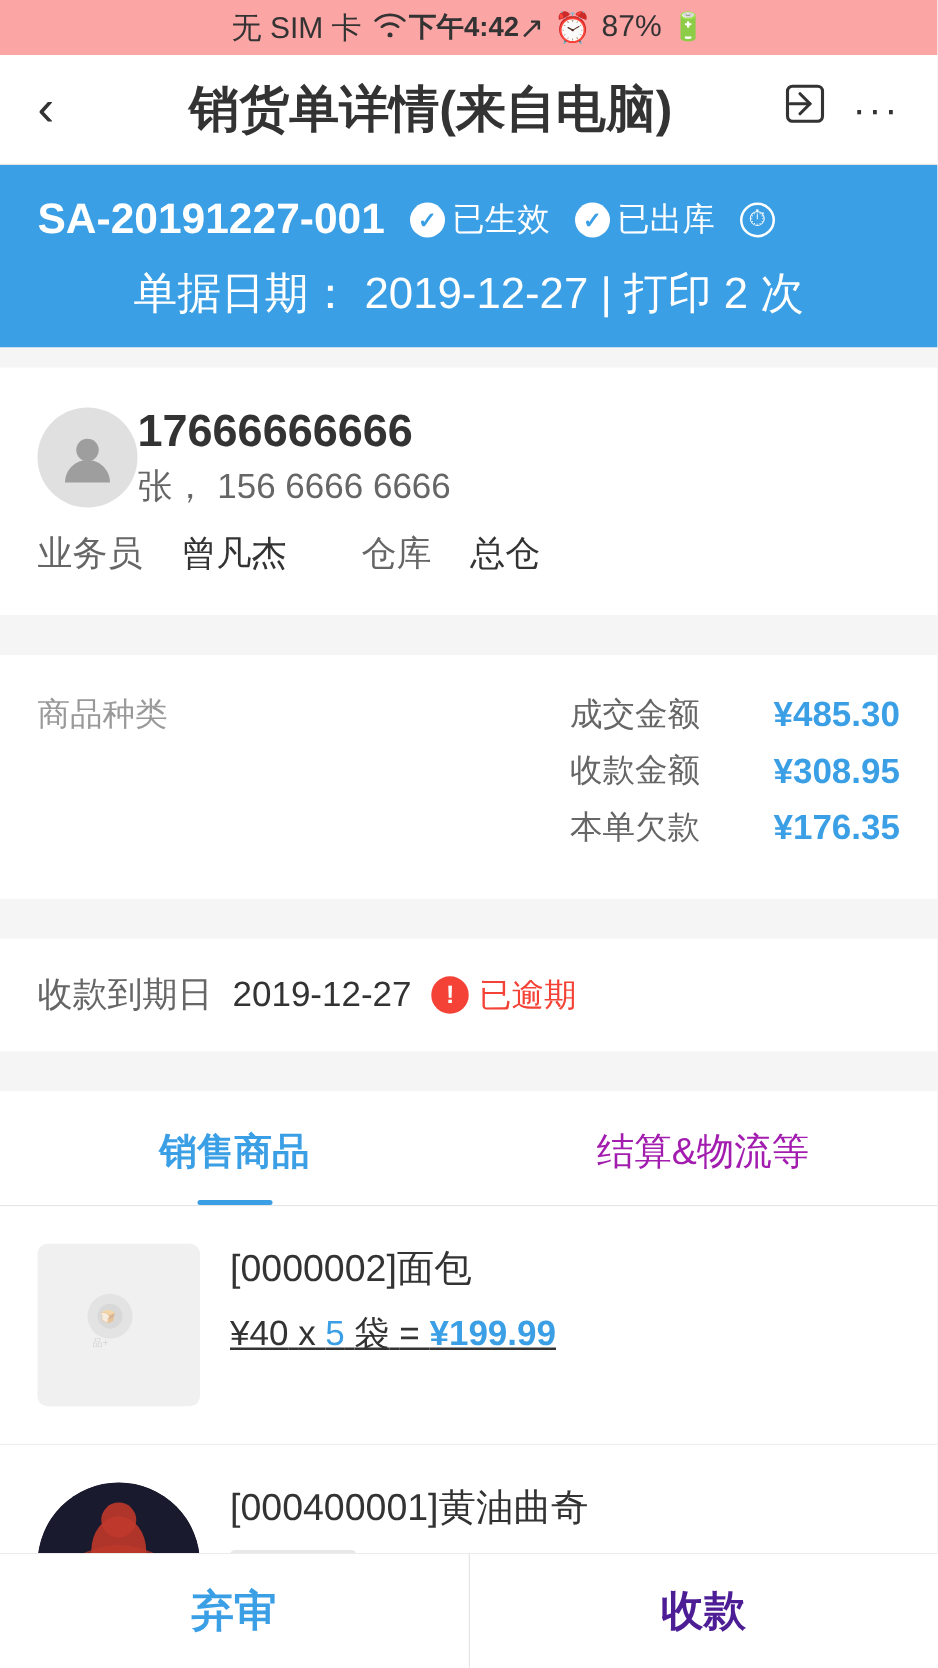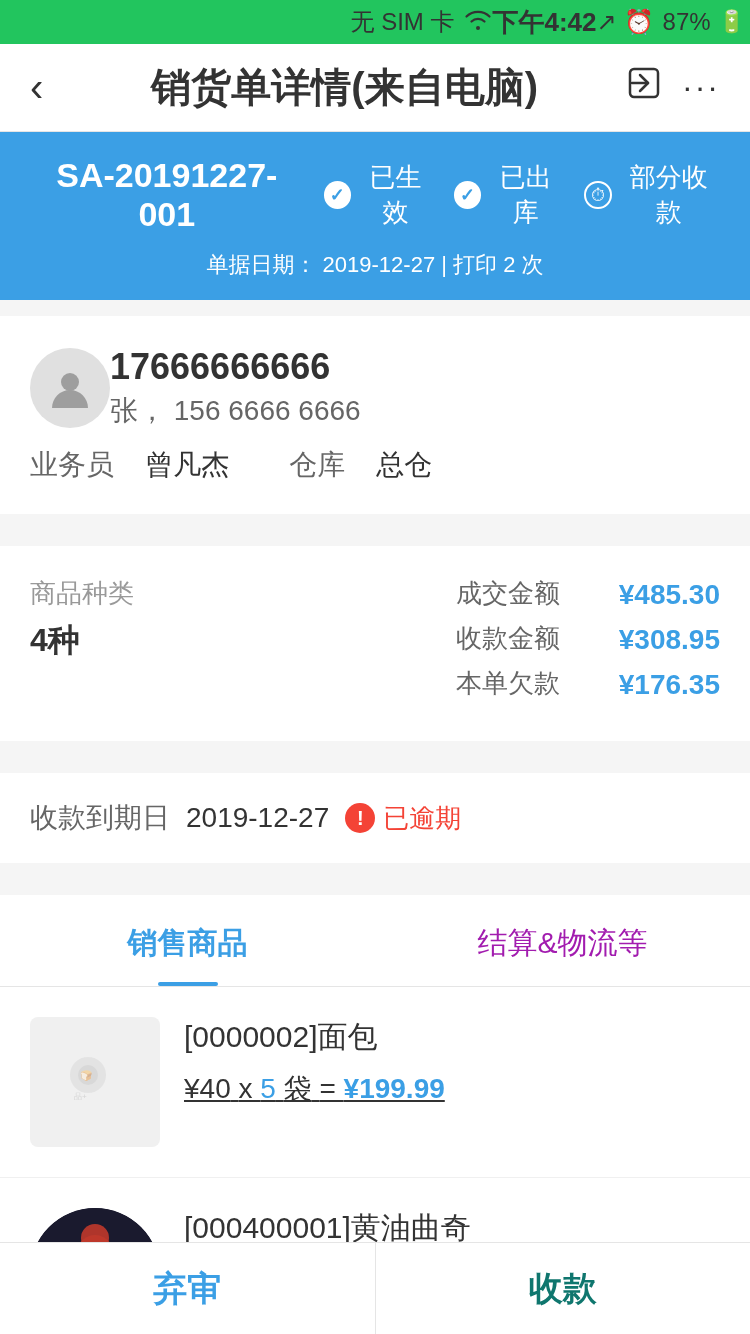--- a/index.html
+++ b/index.html
@@ -9,30 +9,30 @@
       background: #f5f5f5;
       width: 750px;
       min-height: 1334px;
       font-size: 28px;
       color: #333;
     }
 
     
     .status-bar {
       height: 44px;
-      background: #22c55e;
-      display: flex;
-      align-items: center;
-      justify-content: flex-end;
+      background: #fca5a5;
+      display: flex;
+      align-items: center;
+      justify-content: center;
       padding: 0 4px;
       font-size: 24px;
       font-weight: 500;
     }
     .status-left { display: flex; align-items: center; gap: 8px; }
-    .status-center { font-size: 26px; font-weight: 600; }
+    .status-center { font-size: 22px; font-weight: 600; }
     .status-right { display: flex; align-items: center; gap: 8px; font-size: 24px; }
 
     
     .nav-bar {
       height: 88px;
       background: #fff;
       display: flex;
       align-items: center;
       padding: 0 30px;
       border-bottom: 1px solid #e5e5e5;
@@ -102,21 +102,21 @@
       height: 28px;
       border: 2px solid #fff;
       border-radius: 50%;
       display: inline-flex;
       align-items: center;
       justify-content: center;
       color: #fff;
       font-size: 18px;
     }
     .banner-sub {
-      font-size: 22px;
+      font-size: 35px;
       color: #fff;
     }
 
     
     .customer-section {
       background: #fff;
       padding: 30px;
       margin-bottom: 16px;
     }
     .customer-row {
@@ -177,21 +177,21 @@
       font-size: 32px;
       font-weight: 600;
       color: #333;
     }
     .summary-right {
       text-align: right;
     }
     .summary-right .row {
       display: flex;
       justify-content: flex-end;
-      align-items: flex-end;
+      align-items: center;
       gap: 20px;
       margin-bottom: 10px;
     }
     .summary-right .row-label {
       font-size: 26px;
       color: #666;
     }
     .summary-right .row-value {
       font-size: 28px;
       font-weight: 600;
@@ -355,21 +355,21 @@
       height: 100%;
       display: flex;
       align-items: center;
       justify-content: center;
     }
     .bottom-btn.cancel {
       color: #3B9FE5;
       border-right: 1px solid #e5e5e5;
     }
     .bottom-btn.confirm {
-      color: #0f766e;
+      color: #4c1d95;
     }
 
     
     .section-divider {
       height: 16px;
       background: #f5f5f5;
     }
   </style>
 </head>
 <body>
@@ -415,21 +415,20 @@
     <span class="badge">
       <span class="badge-check">✓</span>
       <span>已生效</span>
     </span>
     <span class="badge">
       <span class="badge-check">✓</span>
       <span>已出库</span>
     </span>
     <span class="badge">
       <span class="badge-clock">⏱</span>
-      <span>部分收款</span>
     </span>
   </div>
   <div class="banner-sub">
     <span>单据日期：</span>
     <span>2019-12-27</span>
     <span> | </span>
     <span>打印 2 次</span>
   </div>
 </div>
 
@@ -463,21 +462,20 @@
       <span class="meta-value">总仓</span>
     </div>
   </div>
 </div>
 
 <div class="section-divider"></div>
 
 <div class="summary-section">
   <div class="summary-left">
     <div class="label">商品种类</div>
-    <div class="value">4种</div>
   </div>
   <div class="summary-right">
     <div class="row">
       <span class="row-label">成交金额</span>
       <span class="row-value">¥485.30</span>
     </div>
     <div class="row">
       <span class="row-label">收款金额</span>
       <span class="row-value">¥308.95</span>
     </div>

